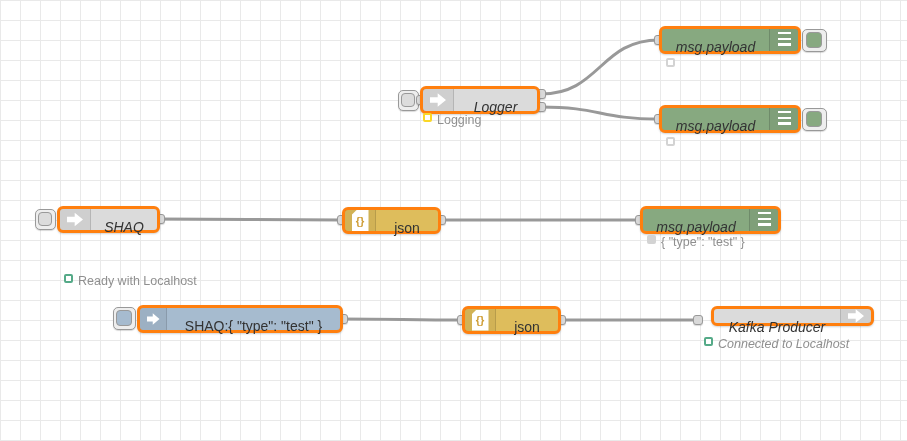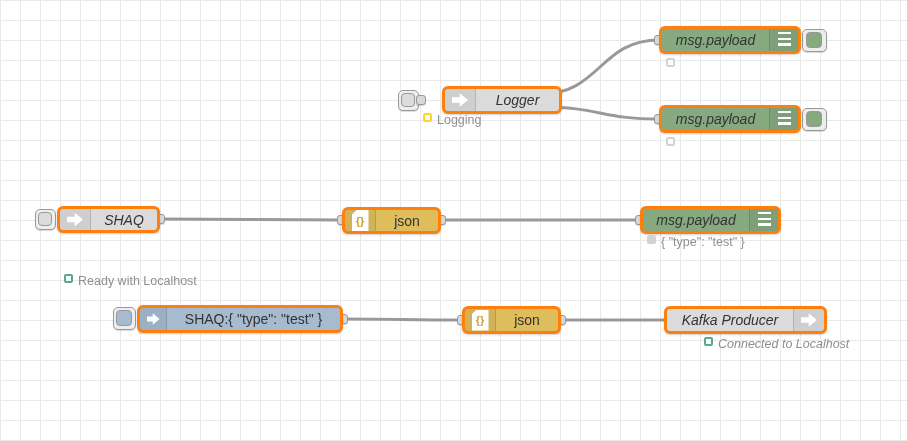--- a/index.html
+++ b/index.html
@@ -12,21 +12,21 @@
   }
   #wires{position:absolute;left:0;top:0;width:907px;height:441px;}
   #wires path{stroke:#999;stroke-width:3;fill:none;stroke-linecap:round;}
 
   .node{
     position:absolute;box-sizing:border-box;display:flex;align-items:stretch;
     border:3px solid #ff7f0e;border-radius:6px;color:#333;
     font-style:italic;font-size:14px;box-shadow:0 1px 2px rgba(0,0,0,0.18);
   }
   .node.roman{font-style:normal;}
-  .node-label{flex:1;display:flex;align-items:center;justify-content:center;white-space:nowrap;padding:4px 5px;overflow:hidden;text-align:center;}
+  .node-label{flex:1;display:flex;align-items:center;justify-content:center;white-space:nowrap;padding:18px 5px;overflow:hidden;text-align:center;}
   .icon-region{display:flex;align-items:center;justify-content:center;background:rgba(0,0,0,0.055);}
   .icon-region.left{border-right:1px solid rgba(0,0,0,0.12);}
   .icon-region.right{border-left:1px solid rgba(0,0,0,0.12);}
 
   .arrow-icon{width:16px;height:14px;background:#fff;
     clip-path:polygon(0 30%,48% 30%,48% 2%,100% 50%,48% 98%,48% 70%,0 70%);}
   .arrow-icon.small{width:13px;height:12px;}
   .list-icon{width:13px;height:17px;
     background:repeating-linear-gradient(to bottom,#fff 0 2.4px,rgba(255,255,255,0) 2.4px 5.7px);}
   .json-icon{width:17px;height:21px;background:#fff;
@@ -43,29 +43,29 @@
 
   .status{position:absolute;display:flex;align-items:flex-start;gap:5px;
     font-size:12.5px;color:#8f8f8f;white-space:nowrap;}
   .sdot{width:9px;height:9px;border-radius:2px;box-sizing:border-box;flex:0 0 auto;}
   .ring-yellow{border:2.5px solid #fad727;background:#fff;}
   .ring-green{border:2.5px solid #55aa88;background:#fff;}
   .ring-gray{border:2px solid #d3d3d3;background:#fff;}
   .dot-gray{background:#d3d3d3;}
 
   
-  #n-logger{left:420px;top:86px;width:120px;height:28px;background:#dbdbdb;margin-left:22px;}
+  #n-logger{left:420px;top:86px;width:120px;height:28px;background:#dbdbdb;}
   #n-debug1{left:659px;top:26px;width:142px;height:28px;background:#87a980;}
   #n-debug2{left:659px;top:105px;width:142px;height:28px;background:#87a980;}
   #n-shaq{left:57px;top:206px;width:103px;height:27px;background:#dbdbdb;}
   #n-json1{left:342px;top:207px;width:99px;height:27px;background:#debd5c;}
   #n-debug3{left:640px;top:206px;width:141px;height:28px;background:#87a980;}
   #n-inject{left:137px;top:305px;width:206px;height:28px;background:#a6bbcf;}
   #n-json2{left:462px;top:306px;width:99px;height:28px;background:#debd5c;}
-  #n-kafka{left:664px;top:306px;width:163px;height:28px;background:#dbdbdb;}
+  #n-kafka{left:711px;top:306px;width:163px;height:20px;background:#dbdbdb;}
 
   .ir-28{width:28px;} .ir-30{width:30px;} .ir-26{width:26px;}
 </style>
 </head>
 <body>
 
 <div id="canvas">
 
   <svg id="wires">
     <path d="M541,94 C600,94 600,40 659,40"></path>

